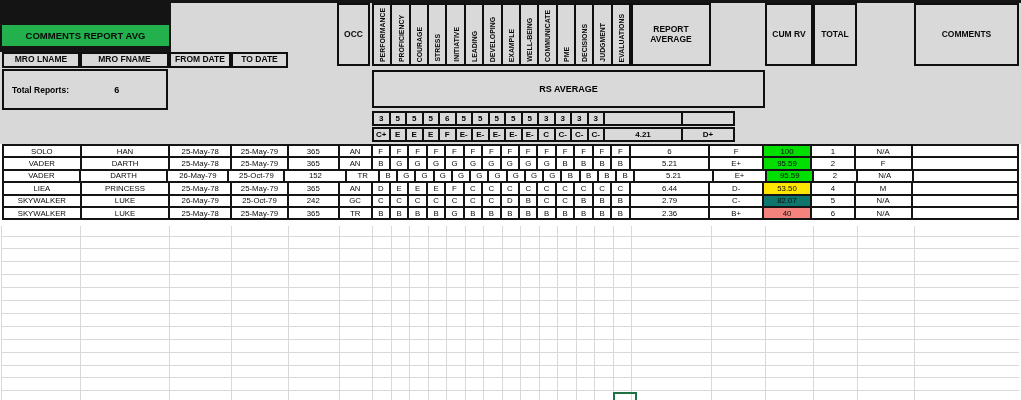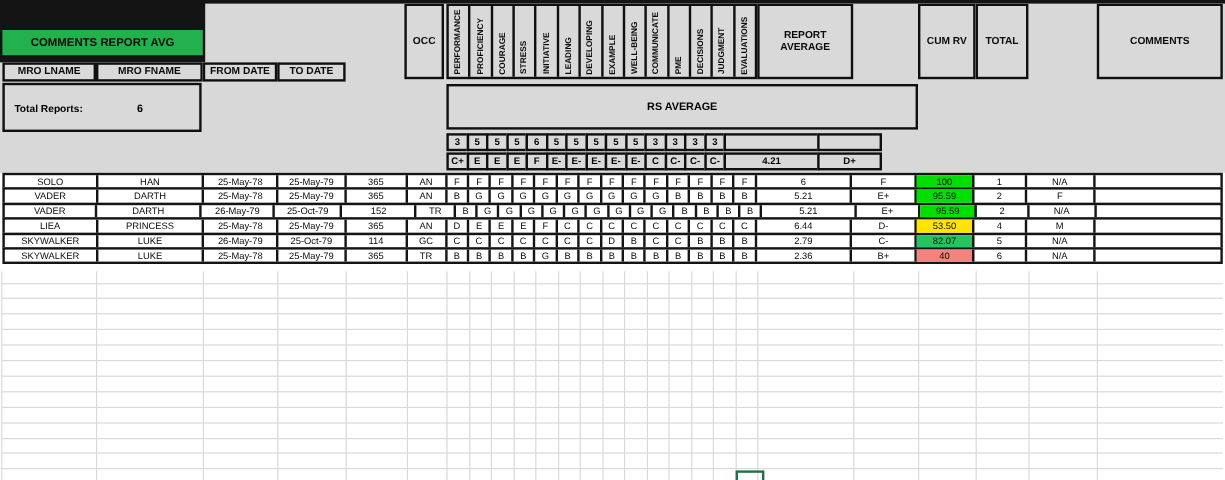--- a/index.html
+++ b/index.html
@@ -285,39 +285,39 @@
         <div class="dcell" style="width: 48px; background: rgb(255, 230, 0);">53.50</div>
         <div class="dcell" style="width: 44px;">4</div>
         <div class="dcell" style="width: 57px;">M</div>
         <div class="dcell" style="width: 105px;"></div>
       </div>
       <div class="drow">
         <div class="dcell" style="width: 78px;">SKYWALKER</div>
         <div class="dcell" style="width: 89px;">LUKE</div>
         <div class="dcell" style="width: 62px;">26-May-79</div>
         <div class="dcell" style="width: 57px;">25-Oct-79</div>
-        <div class="dcell" style="width: 51px;">114</div>
+        <div class="dcell" style="width: 51px;">242</div>
         <div class="dcell" style="width: 33px;">GC</div>
         <div class="dcell" style="width: 18.5px;">C</div>
         <div class="dcell" style="width: 18.5px;">C</div>
         <div class="dcell" style="width: 18.5px;">C</div>
         <div class="dcell" style="width: 18.5px;">C</div>
         <div class="dcell" style="width: 18.5px;">C</div>
         <div class="dcell" style="width: 18.5px;">C</div>
         <div class="dcell" style="width: 18.5px;">C</div>
         <div class="dcell" style="width: 18.5px;">D</div>
         <div class="dcell" style="width: 18.5px;">B</div>
         <div class="dcell" style="width: 18.5px;">C</div>
         <div class="dcell" style="width: 18.5px;">C</div>
         <div class="dcell" style="width: 18.5px;">B</div>
         <div class="dcell" style="width: 18.5px;">B</div>
         <div class="dcell" style="width: 18.5px;">B</div>
         <div class="dcell" style="width: 80px;">2.79</div>
         <div class="dcell" style="width: 54px;">C-</div>
-        <div class="dcell" style="width: 48px; background: #22c55e;">82.07</div>
+        <div class="dcell" style="width: 48px; background: #0f766e;">82.07</div>
         <div class="dcell" style="width: 44px;">5</div>
         <div class="dcell" style="width: 57px;">N/A</div>
         <div class="dcell" style="width: 105px;"></div>
       </div>
       <div class="drow">
         <div class="dcell" style="width: 78px;">SKYWALKER</div>
         <div class="dcell" style="width: 89px;">LUKE</div>
         <div class="dcell" style="width: 62px;">25-May-78</div>
         <div class="dcell" style="width: 57px;">25-May-79</div>
         <div class="dcell" style="width: 51px;">365</div>

